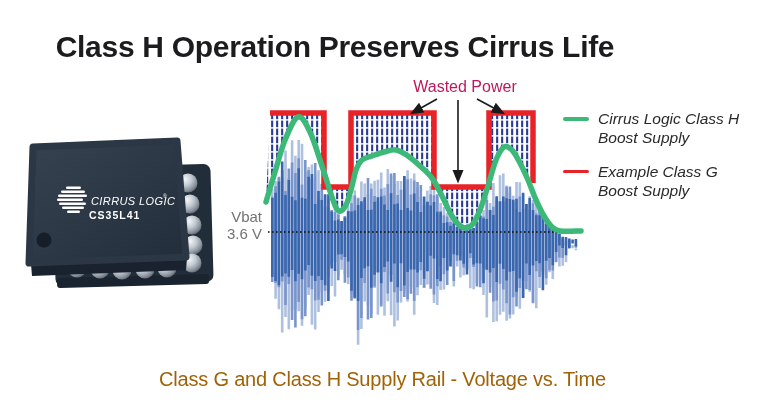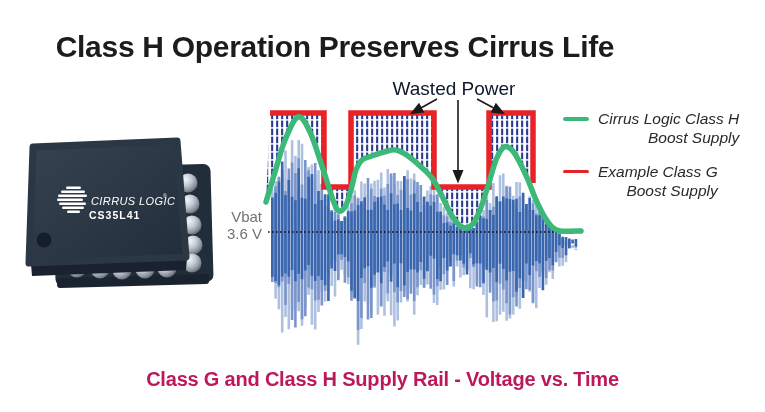--- a/index.html
+++ b/index.html
@@ -8,34 +8,34 @@
     font-family:"Liberation Sans",sans-serif;
   }
   svg text{font-family:"Liberation Sans",sans-serif;}
   .abs{position:absolute;}
   .title{
     left:20px;top:30px;width:630px;text-align:center;
     font-size:30px;font-weight:600;color:#1c1c1e;letter-spacing:-0.3px;
   }
   .caption{
     left:0;top:368px;width:765px;text-align:center;
-    font-size:20px;font-weight:700;color:#be185d;letter-spacing:-0.2px;
+    font-size:20px;font-weight:400;color:#a16207;letter-spacing:-0.2px;
   }
   .wasted{
-    left:384px;top:78px;width:140px;text-align:center;
-    font-size:19px;color:#0f172a;font-weight:400;
+    left:395px;top:78px;width:140px;text-align:center;
+    font-size:16px;color:#be185d;font-weight:400;
   }
   .vbat{
     left:190px;top:209px;width:72px;text-align:right;
     font-size:15px;color:#737373;line-height:1.12;
   }
   .legend{left:563px;top:110px;width:195px;}
   .legend-item{display:flex;align-items:flex-start;margin-bottom:15px;}
   .swatch{display:inline-block;width:26px;height:3.5px;border-radius:2px;margin-top:7px;margin-right:9px;flex:0 0 auto;}
-  .legend-text{font-size:15.5px;font-style:italic;color:#2a2a2a;line-height:1.22;text-align:right;}
+  .legend-text{font-size:15.5px;font-style:italic;color:#2a2a2a;line-height:1.22;}
 </style>
 </head>
 <body>
 
 <div class="stage">
 
   <svg class="abs" style="left:0;top:0;" width="765" height="412" viewBox="0 0 765 412">
     <defs>
       <pattern id="hatch" width="5" height="8" patternUnits="userSpaceOnUse">
         <rect x="1.1" y="0.6" width="2.1" height="6.6" fill="#2B3990"></rect>

